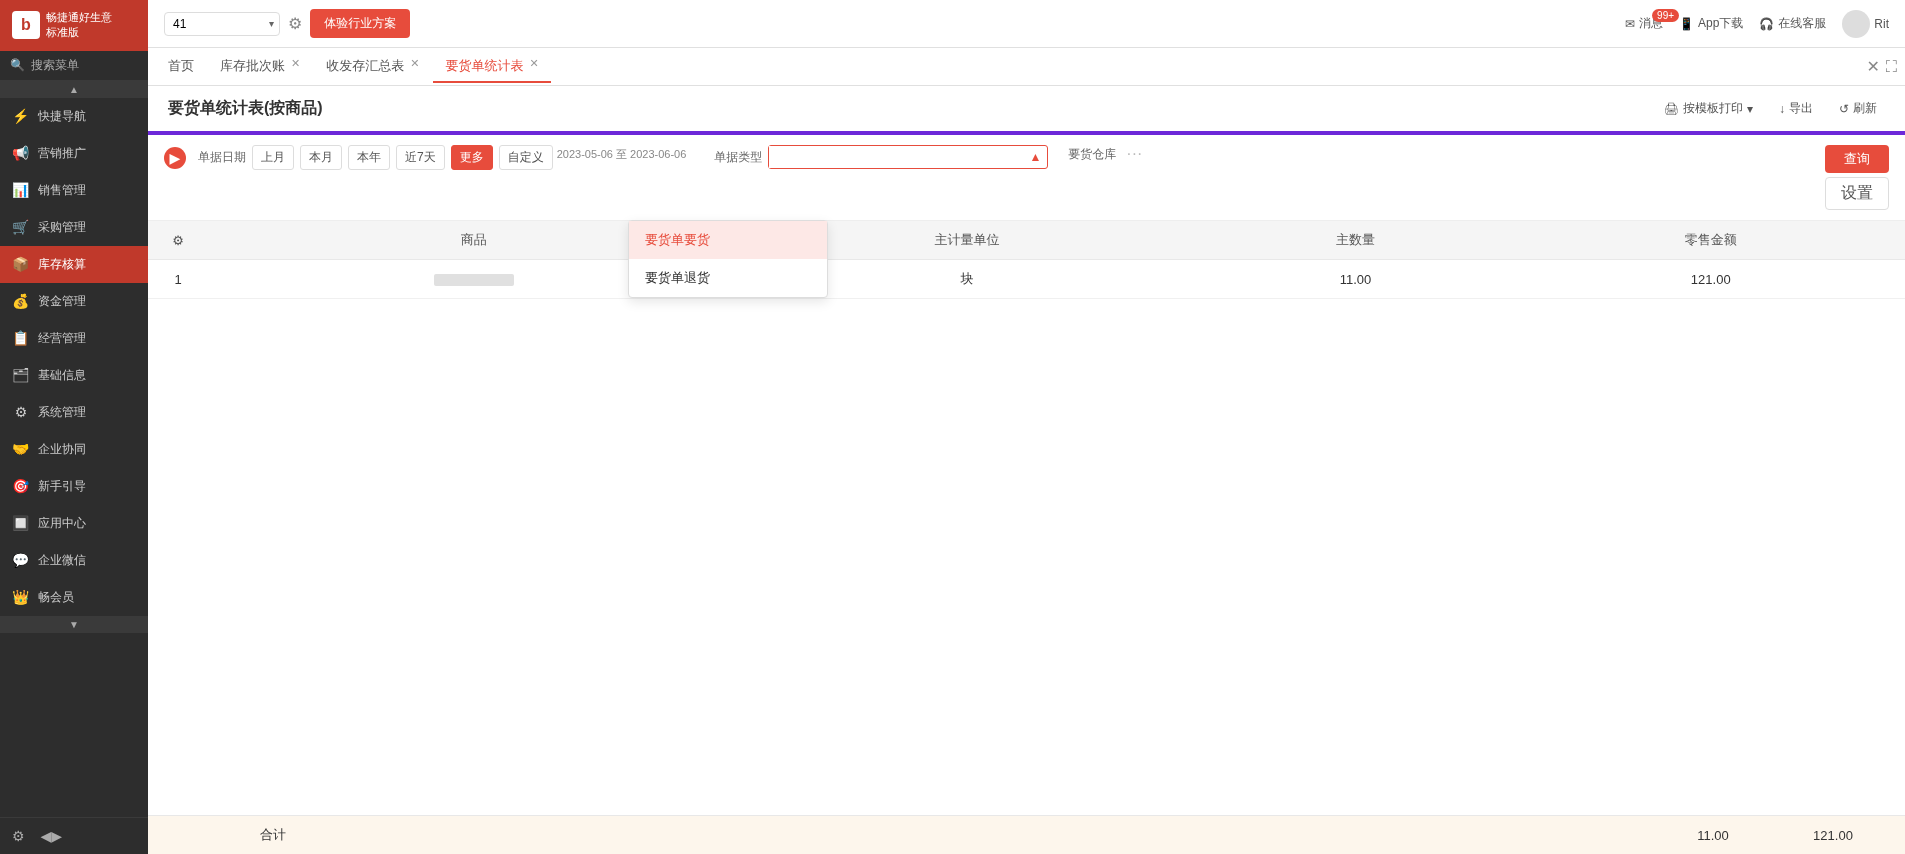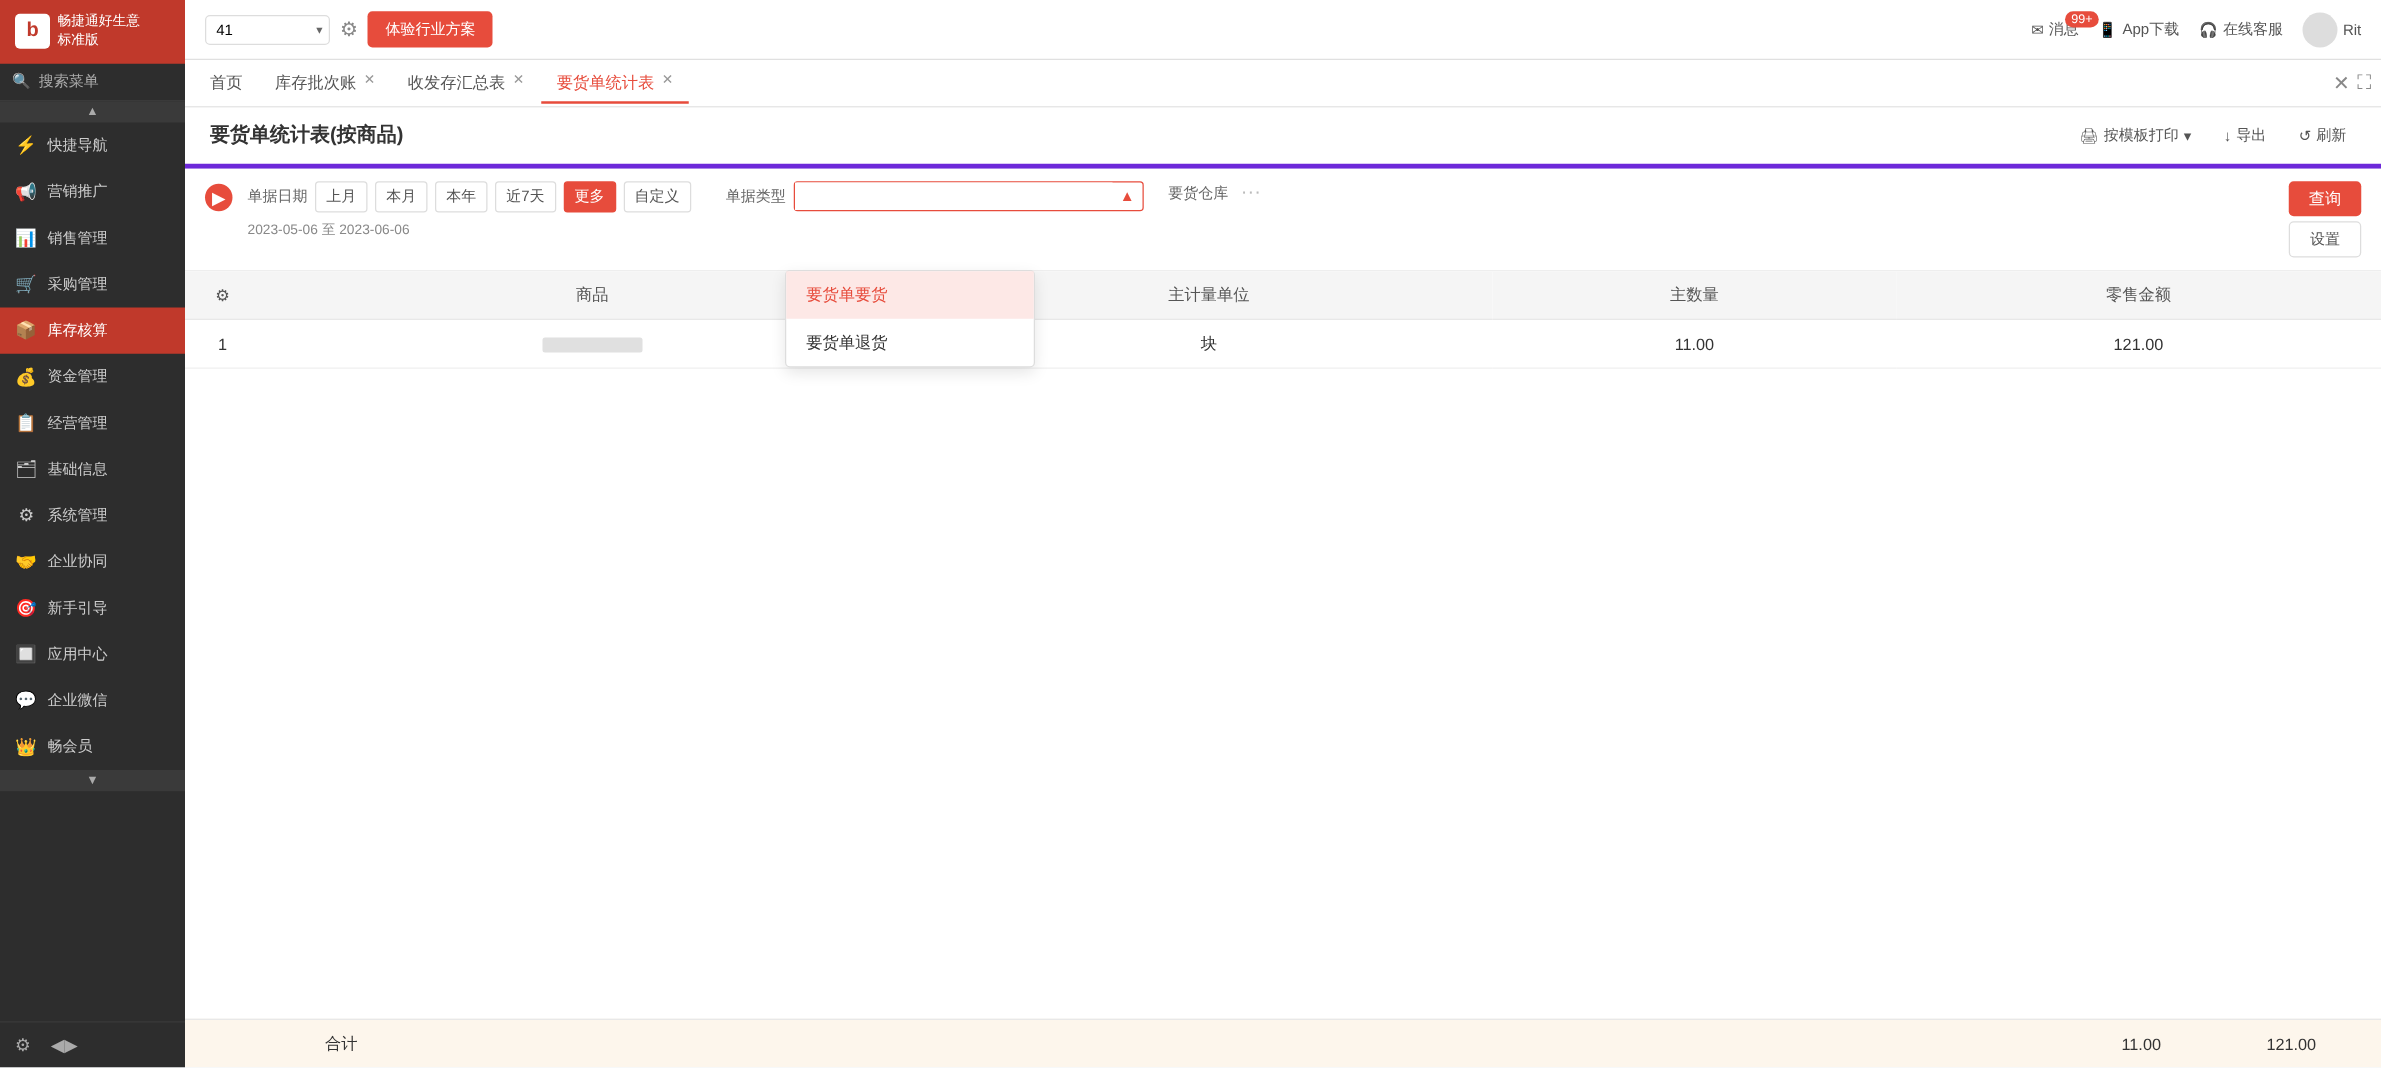--- a/index.html
+++ b/index.html
@@ -368,21 +368,21 @@
       padding: 5px 16px;
       font-size: 13px;
       cursor: pointer;
     }
     .settings-btn {
       background: white;
       color: #555;
       border: 1px solid #ddd;
       border-radius: 4px;
       padding: 5px 15px;
-      font-size: 12px;
+      font-size: 16px;
       cursor: pointer;
     }
     .more-options-btn {
       color: #bbb;
       cursor: pointer;
       font-size: 16px;
       padding: 0 4px;
     }
 
     .filter-actions {
@@ -485,21 +485,21 @@
     <span class="icon">⚙</span>
     <span class="icon">◀▶</span>
   </div>
 </div>
 
 <div class="main-area">
 
   <div class="topbar">
     <div class="topbar-left">
       <div class="topbar-select-wrap">
-        <input class="topbar-select" type="text" style="width: 100px;" value="41">
+        <input class="topbar-select" type="text" style="width: 116px;" value="41">
         <span class="chevron">▾</span>
       </div>
       <span class="topbar-gear">⚙</span>
       <button class="btn-demo">体验行业方案</button>
     </div>
     <div class="topbar-right">
       <div class="item msg-icon" style="position:relative;">
         <span>✉</span>
         <span class="badge" style="position:absolute;top:-6px;right:-16px;">99+</span>
         <span>消息</span>
@@ -558,21 +558,21 @@
         <div class="page-action-btn">
           <span>↺</span>
           <span>刷新</span>
         </div>
       </div>
     </div>
 
     <div class="filter-bar">
       <button class="filter-expand-btn">▶</button>
 
-      <div style="display:flex;flex-direction:column;gap:4px;">
+      <div style="display:flex;flex-direction:row;gap:4px;">
         <div style="display:flex;align-items:center;gap:6px;">
           <span class="filter-label">单据日期</span>
           <button class="date-btn">上月</button>
           <button class="date-btn">本月</button>
           <button class="date-btn">本年</button>
           <button class="date-btn">近7天</button>
           <button class="date-btn more">更多</button>
           <button class="date-btn">自定义</button>
         </div>
         <div class="date-range">2023-05-06 至 2023-06-06</div>

